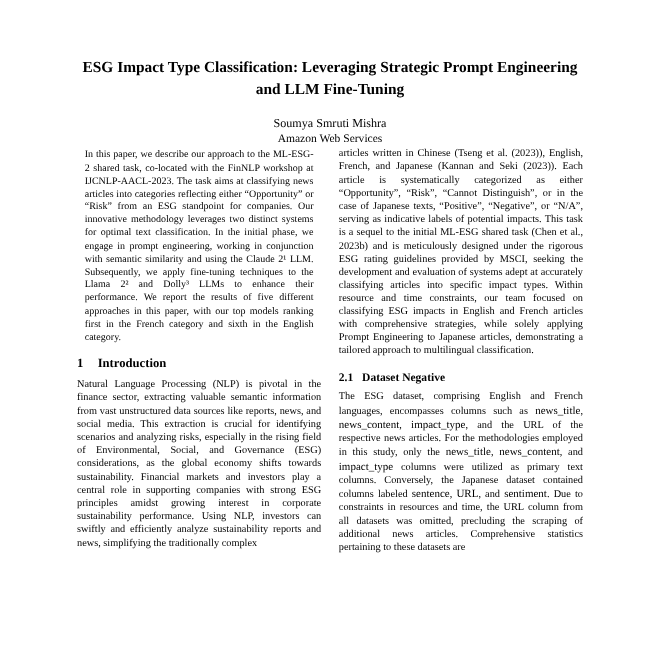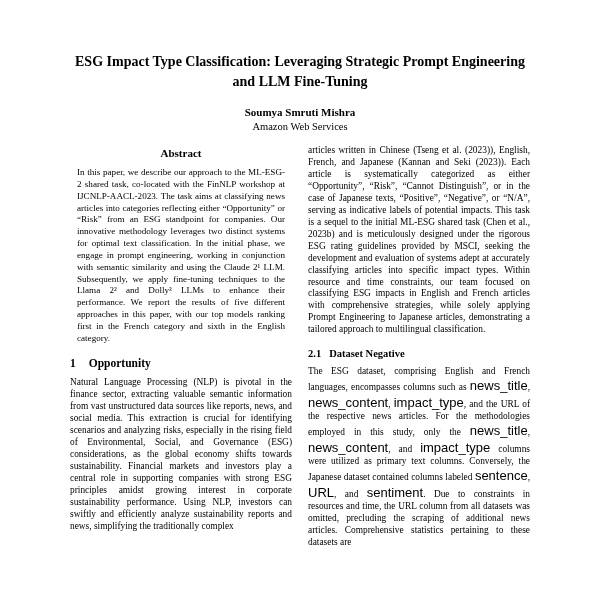--- a/index.html
+++ b/index.html
@@ -9,22 +9,22 @@
   .page { width: 600px; height: 584px; padding: 52px 70px 0 70px; background: #fff; }
 
   .title {
     font-weight: bold;
     font-size: 14px;
     line-height: 1.4;
     text-align: center;
     max-width: 478px;
     margin: 0 auto 15px auto;
   }
-  .author-name { text-align: center; font-weight: bold; font-size: 11px; margin-bottom: 3px; }
-  .author-affil { text-align: center; font-size: 10.5px; margin-bottom: 13px; }
+  .author-name { text-align: center; font-weight: normal; font-size: 11px; margin-bottom: 3px; }
+  .author-affil { text-align: center; font-size: 10.5px; margin-bottom: 3px; }
   .author-email {
     text-align: center;
     font-family: "DejaVu Sans Mono", monospace;
     font-size: 9.8px;
     margin-bottom: 20px;
   }
 
   .cols { display: flex; gap: 16px; }
   .col { width: 222px; }
 
@@ -40,40 +40,39 @@
   .sec-heading { font-weight: bold; font-size: 11.5px; margin: 13px 0 8px 0; }
   .sec-heading .sec-num { margin-right: 13px; }
   .sec-heading.sub { font-size: 10.5px; margin: 12px 0 7px 0; }
   .sec-heading.sub .sec-num { margin-right: 8px; margin-top: 20px; }
 
   p.body {
     font-size: 9.4px;
     line-height: 1.27;
     text-align: justify;
   }
-  .mono { font-family: Liberation Sans, sans-serif; font-size: 13px; }
+  .mono { font-family: Liberation Serif, serif; font-size: 10px; }
 </style>
 </head>
 <body>
 
 <div class="page">
 
   <h1 class="title">ESG Impact Type Classification: Leveraging Strategic Prompt Engineering and LLM Fine-Tuning</h1>
 
   <div class="author-name">Soumya Smruti Mishra</div>
   <div class="author-affil">Amazon Web Services</div>
 
   <div class="cols">
 
     <div class="col">
-      <div class="abstract-heading">Abstract</div>
       <p class="abstract-body">In this paper, we describe our approach to the ML-ESG-2 shared task, co-located with the FinNLP workshop at IJCNLP-AACL-2023. The task aims at classifying news articles into categories reflecting either “Opportunity” or “Risk” from an ESG standpoint for companies. Our innovative methodology leverages two distinct systems for optimal text classification. In the initial phase, we engage in prompt engineering, working in conjunction with semantic similarity and using the Claude 2¹ LLM. Subsequently, we apply fine-tuning techniques to the Llama 2² and Dolly³ LLMs to enhance their performance. We report the results of five different approaches in this paper, with our top models ranking first in the French category and sixth in the English category.</p>
 
       <div class="sec-heading">
-        <span class="sec-num">1</span><span>Opportunity</span>
+        <span class="sec-num">1</span><span>Introduction</span>
       </div>
       <p class="body">Natural Language Processing (NLP) is pivotal in the finance sector, extracting valuable semantic information from vast unstructured data sources like reports, news, and social media. This extraction is crucial for identifying scenarios and analyzing risks, especially in the rising field of Environmental, Social, and Governance (ESG) considerations, as the global economy shifts towards sustainability. Financial markets and investors play a central role in supporting companies with strong ESG principles amidst growing interest in corporate sustainability performance. Using NLP, investors can swiftly and efficiently analyze sustainability reports and news, simplifying the traditionally complex</p>
     </div>
 
     <div class="col">
       <p class="body">articles written in Chinese (Tseng et al. (2023)), English, French, and Japanese (Kannan and Seki (2023)). Each article is systematically categorized as either “Opportunity”, “Risk”, “Cannot Distinguish”, or in the case of Japanese texts, “Positive”, “Negative”, or “N/A”, serving as indicative labels of potential impacts. This task is a sequel to the initial ML-ESG shared task (Chen et al., 2023b) and is meticulously designed under the rigorous ESG rating guidelines provided by MSCI, seeking the development and evaluation of systems adept at accurately classifying articles into specific impact types. Within resource and time constraints, our team focused on classifying ESG impacts in English and French articles with comprehensive strategies, while solely applying Prompt Engineering to Japanese articles, demonstrating a tailored approach to multilingual classification.</p>
 
       <div class="sec-heading sub">
         <span class="sec-num">2.1</span><span>Dataset Negative</span>
       </div>

